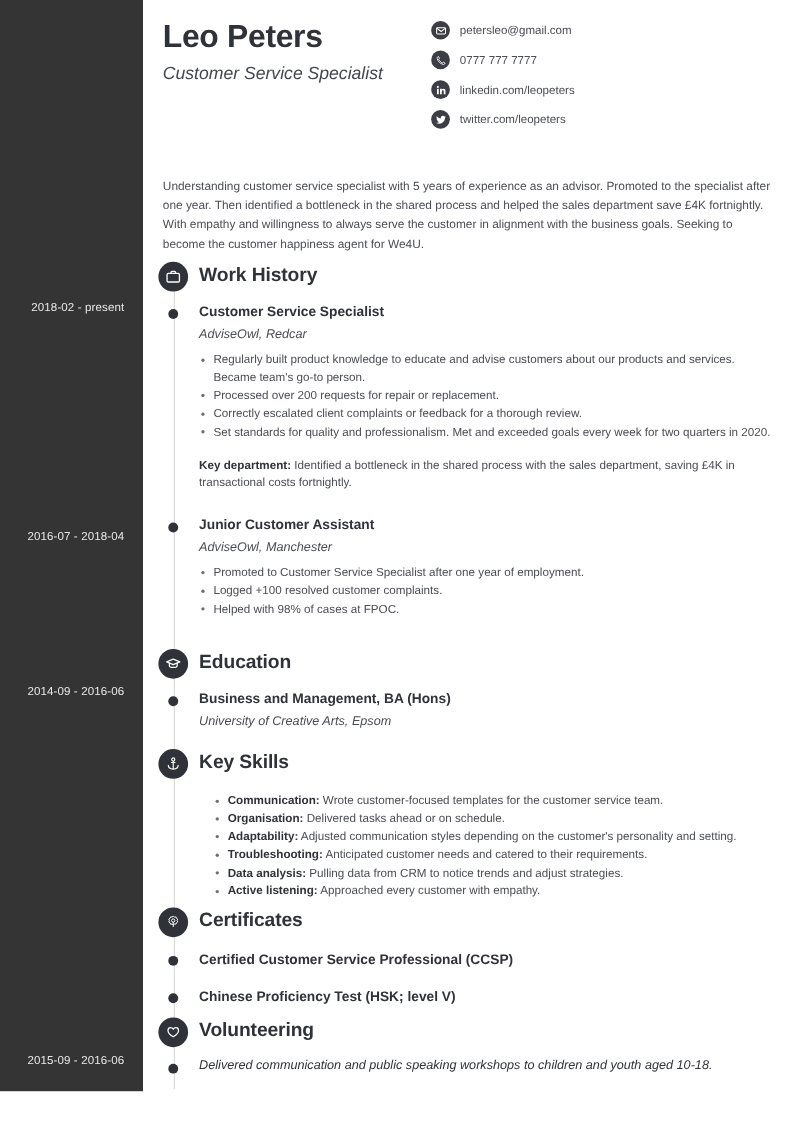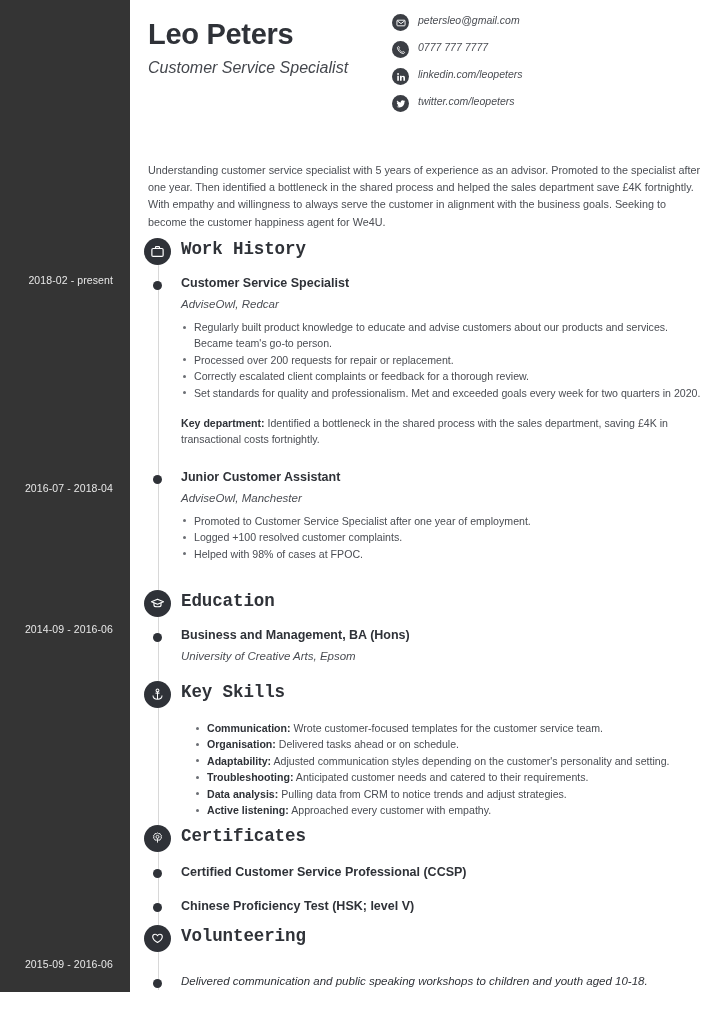--- a/index.html
+++ b/index.html
@@ -61,23 +61,22 @@
 
   
   #contact {
     position: absolute;
     right: 22px;
     top: 14px;
     width: 200px;
   }
   .contact-row {
     display: flex;
-    align-items: flex-start;
+    align-items: center;
     height: 27px;
-    font-style: italic;
   }
   .contact-ico {
     width: 17px; height: 17px;
     border-radius: 50%;
     background: #3b3e44;
     display: flex;
     align-items: center;
     justify-content: center;
     flex: 0 0 auto;
   }
@@ -109,21 +108,20 @@
     width: 1px;
     height: 728px;
     background: #d8d8d8;
   }
 
   .section { position: absolute; left: 0; width: 592px; }
 
   .sec-head {
     position: relative;
     height: 30px;
-    font-family: Liberation Mono, monospace;
   }
   .sec-icon {
     position: absolute;
     left: 14px; top: 0;
     width: 27px; height: 27px;
     border-radius: 50%;
     background: #2f3238;
     display: flex;
     align-items: center;
     justify-content: center;
@@ -379,21 +377,21 @@
     <div class="section" style="top:925px">
       <div class="sec-head">
         <span class="sec-icon">
           <svg width="15" height="15" viewBox="0 0 20 20" fill="none">
             <path d="M10 15.4 C10 15.4 3.6 11.6 3.6 7.7 C3.6 5.8 5.1 4.4 6.9 4.4 C8.2 4.4 9.4 5.2 10 6.3 C10.6 5.2 11.8 4.4 13.1 4.4 C14.9 4.4 16.4 5.8 16.4 7.7 C16.4 11.6 10 15.4 10 15.4 Z" stroke="#fff" stroke-width="1.5" fill="none" stroke-linejoin="round"></path>
           </svg>
         </span>
         <span class="sec-title">Volunteering</span>
       </div>
 
-      <div class="entry" style="margin-top:20px">
+      <div class="entry" style="margin-top:8px">
         <span class="dot" style="top:4px"></span>
         <div class="entry-body">
           <div class="entry-italic">Delivered communication and public speaking workshops to children and youth aged 10-18.</div>
         </div>
       </div>
     </div>
 
   </div>
 </div>
 

